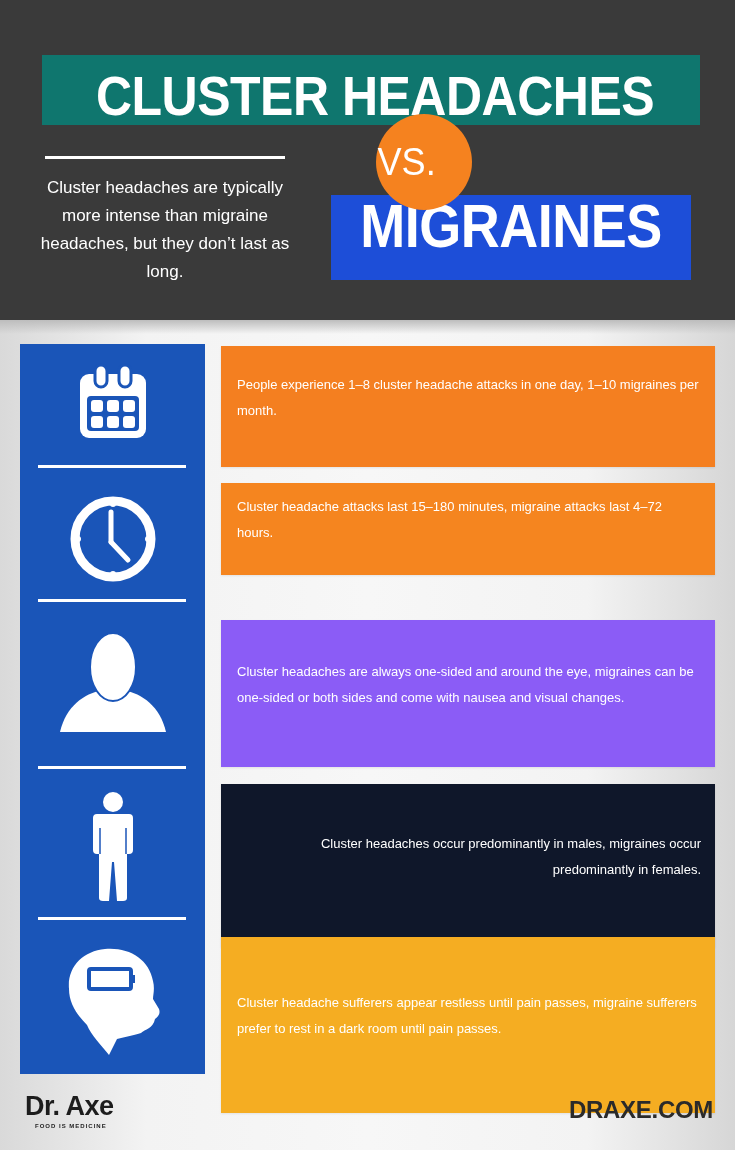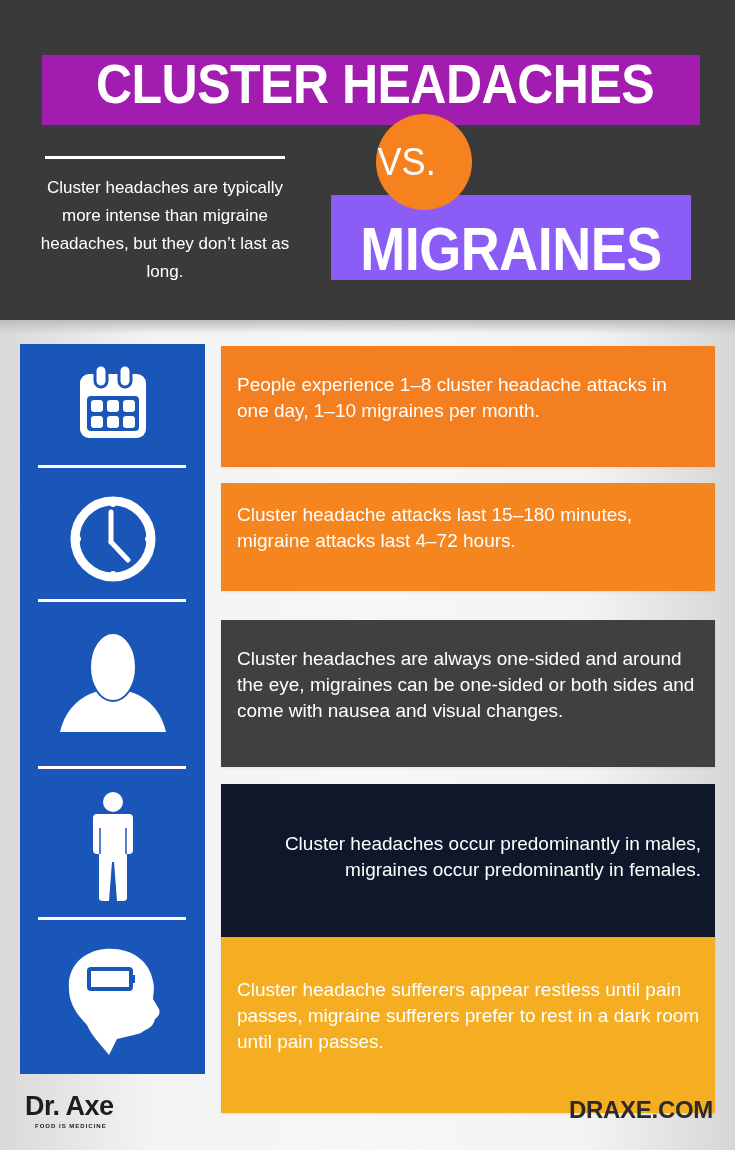--- a/index.html
+++ b/index.html
@@ -12,34 +12,34 @@
   .top {
     position: absolute; left: 0; top: 0; width: 735px; height: 320px;
     background: #3a3a3a;
   }
   .top-shadow {
     position: absolute; left: 0; top: 320px; width: 735px; height: 14px;
     background: linear-gradient(180deg, #bdbdbd 0%, rgba(230,230,230,0) 100%);
   }
   .title-box {
     position: absolute; left: 42px; top: 55px; width: 658px; height: 70px;
-    background: #a21caf;
-    display: flex; align-items: flex-start; justify-content: center; padding-left: 8px;
+    background: #0f766e;
+    display: flex; align-items: flex-end; justify-content: center; padding-left: 8px;
   }
   .title-box span, .migraines-box span {
     color: #ffffff; font-weight: 700; font-family: "Liberation Sans", sans-serif;
     letter-spacing: -0.5px;
     transform: scaleY(1.12);
     display: inline-block;
   }
   .title-box span { font-size: 50px; }
   .migraines-box {
     position: absolute; left: 331px; top: 195px; width: 360px; height: 85px;
-    background: #8b5cf6;
-    display: flex; align-items: flex-end; justify-content: center;
+    background: #1d4ed8;
+    display: flex; align-items: flex-start; justify-content: center;
   }
   .migraines-box span { font-size: 54px; }
   .vs-circle {
     position: absolute; left: 376px; top: 114px; width: 96px; height: 96px;
     border-radius: 50%; background: #f5821f;
     display: flex; align-items: center; justify-content: flex-start;
     z-index: 2;
   }
   .vs-circle span {
     color: #ffffff; font-size: 38px; font-weight: 400;
@@ -64,21 +64,21 @@
     display: flex; align-items: center; justify-content: center;
   }
   .icon-rule {
     position: absolute; left: 18px; width: 148px; height: 3px;
     background: #ffffff;
   }
   .card {
     position: absolute; left: 221px; width: 494px;
     display: flex; align-items: center;
     padding: 0 14px 18px 16px;
-    color: #ffffff; font-size: 19px; line-height: 26px;
+    color: #ffffff; font-size: 13px; line-height: 26px;
     box-shadow: 0 1px 2px rgba(0,0,0,0.08);
   }
   .footer-logo {
     position: absolute; left: 25px; top: 1092px;
   }
   .footer-logo .brand {
     font-size: 27px; font-weight: 700; color: #1d1d1d; letter-spacing: -0.5px;
     line-height: 28px; display: block; text-align: center;
   }
   .footer-logo .tagline {
@@ -165,24 +165,24 @@
       <path d="M40 4 C64 2 84 14 88 36 C90 44 88 50 88 54 L94 64 C96 70 92 72 90 74 C88 84 80 84 76 88 C70 90 60 92 52 94 L44 110 C36 100 26 90 22 80 C12 70 4 58 4 44 C2 22 18 6 40 4 Z" fill="#fff"></path>
       <rect x="24" y="24" width="42" height="20" rx="2" fill="#fff" stroke="#1a55b8" stroke-width="4"></rect>
       <rect x="66" y="30" width="4" height="8" fill="#1a55b8"></rect>
     </svg>
   </div>
 </div>
 
 <div class="card" style="top: 346px; height: 121px; background: rgb(244, 127, 32);" title="calendar-icon">
   <span>People experience 1–8 cluster headache attacks in one day, 1–10 migraines per month.</span>
 </div>
-<div class="card" style="top: 483px; height: 108px; background: rgb(245, 133, 31);">
+<div class="card" style="top: 483px; height: 92px; background: rgb(245, 133, 31);">
   <span>Cluster headache attacks last 15–180 minutes, migraine attacks last 4–72 hours.</span>
 </div>
-<div class="card" style="top: 620px; height: 147px; background: #404040;">
+<div class="card" style="top: 620px; height: 147px; background: #8b5cf6;">
   <span>Cluster headaches are always one-sided and around the eye, migraines can be one-sided or both sides and come with nausea and visual changes.</span>
 </div>
 <div class="card" style="top: 784px; height: 163px; background: #0f172a; text-align: right;">
   <span>Cluster headaches occur predominantly in males, migraines occur predominantly in females.</span>
 </div>
 <div class="card" style="top: 937px; height: 176px; background: rgb(245, 173, 34);">
   <span>Cluster headache sufferers appear restless until pain passes, migraine sufferers prefer to rest in a dark room until pain passes.</span>
 </div>
 
 <div class="footer-logo">

